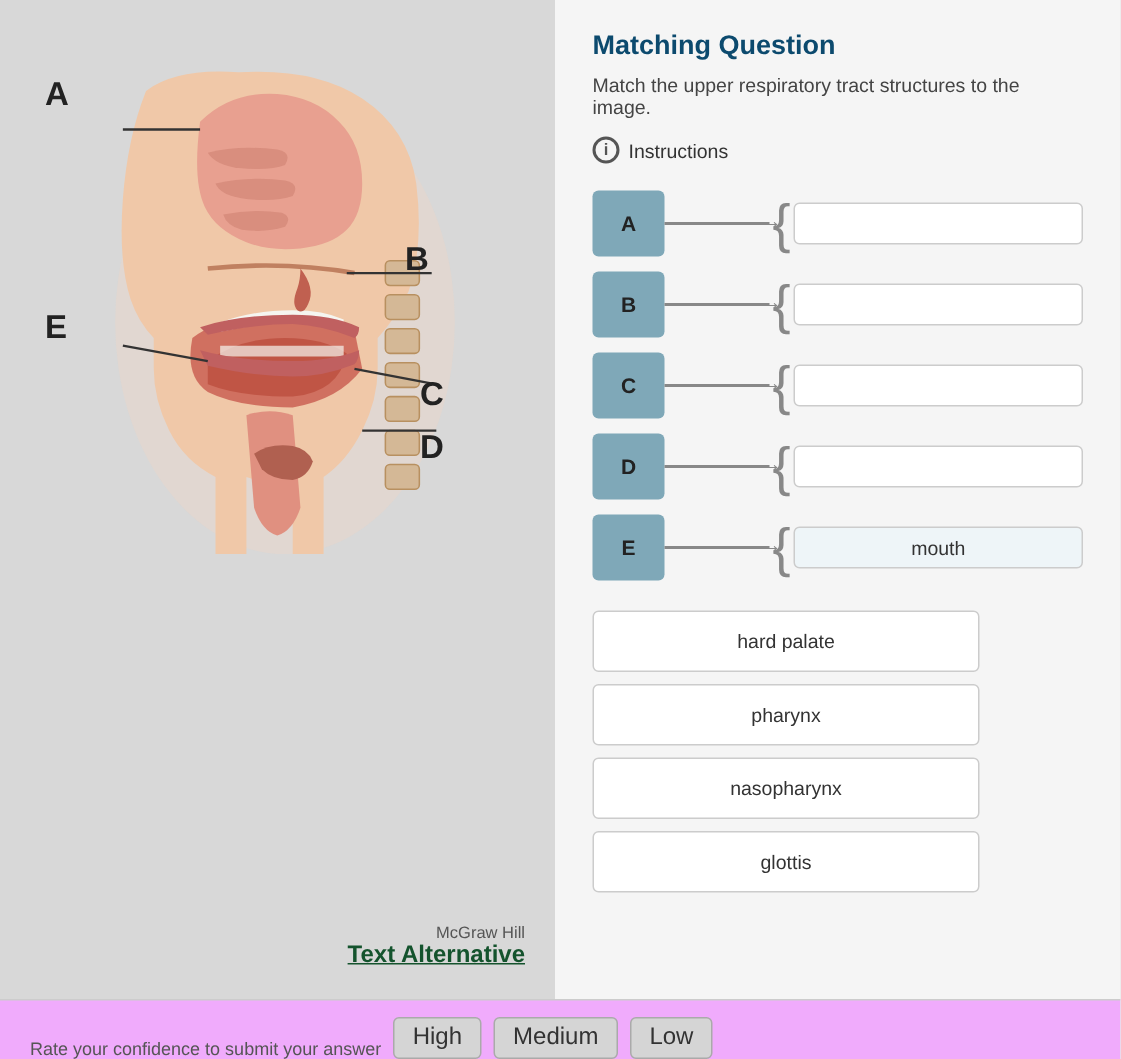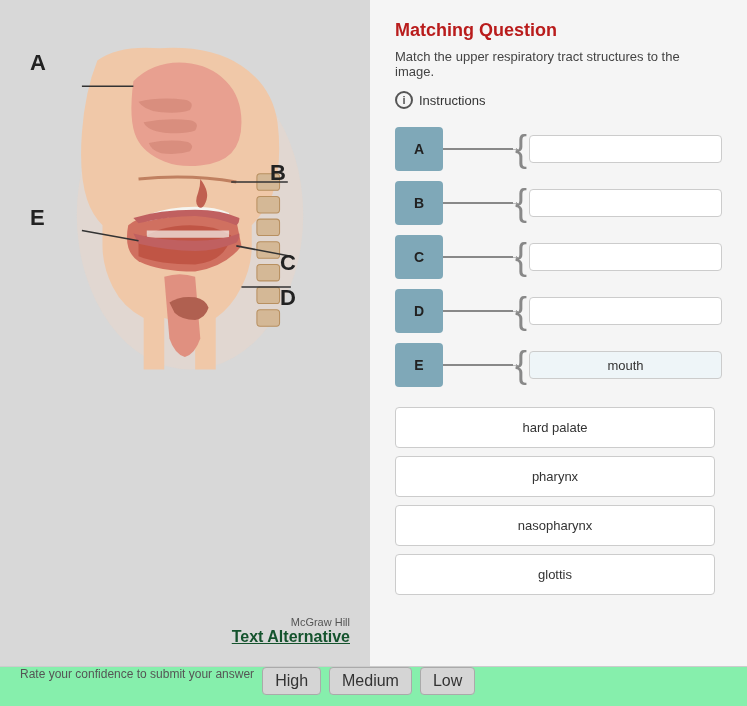--- a/index.html
+++ b/index.html
@@ -106,21 +106,21 @@
     .right-panel {
       flex: 1;
       background: #f5f5f5;
       padding: 20px 25px;
       overflow-y: auto;
     }
 
     .question-title {
       font-size: 18px;
       font-weight: bold;
-      color: #b91c1c;
+      color: #0c4a6e;
       margin-bottom: 8px;
     }
 
     .question-subtitle {
       font-size: 13px;
       color: #444;
       margin-bottom: 12px;
     }
 
     .instructions-row {
@@ -225,29 +225,29 @@
 
     .answer-option {
       background: #fff;
       border: 1px solid #ccc;
       border-radius: 4px;
       padding: 12px 16px;
       font-size: 13px;
       color: #333;
       cursor: pointer;
       text-align: center;
-      width: 320px;
+      width: 258px;
     }
 
     
     .footer {
       height: 40px;
-      background: #86efac;
-      display: flex;
-      align-items: flex-start;
+      background: #f0abfc;
+      display: flex;
+      align-items: flex-end;
       padding: 0 20px;
       gap: 8px;
       border-top: 1px solid #ccc;
     }
 
     .footer-text {
       font-size: 12px;
       color: #555;
     }
 

